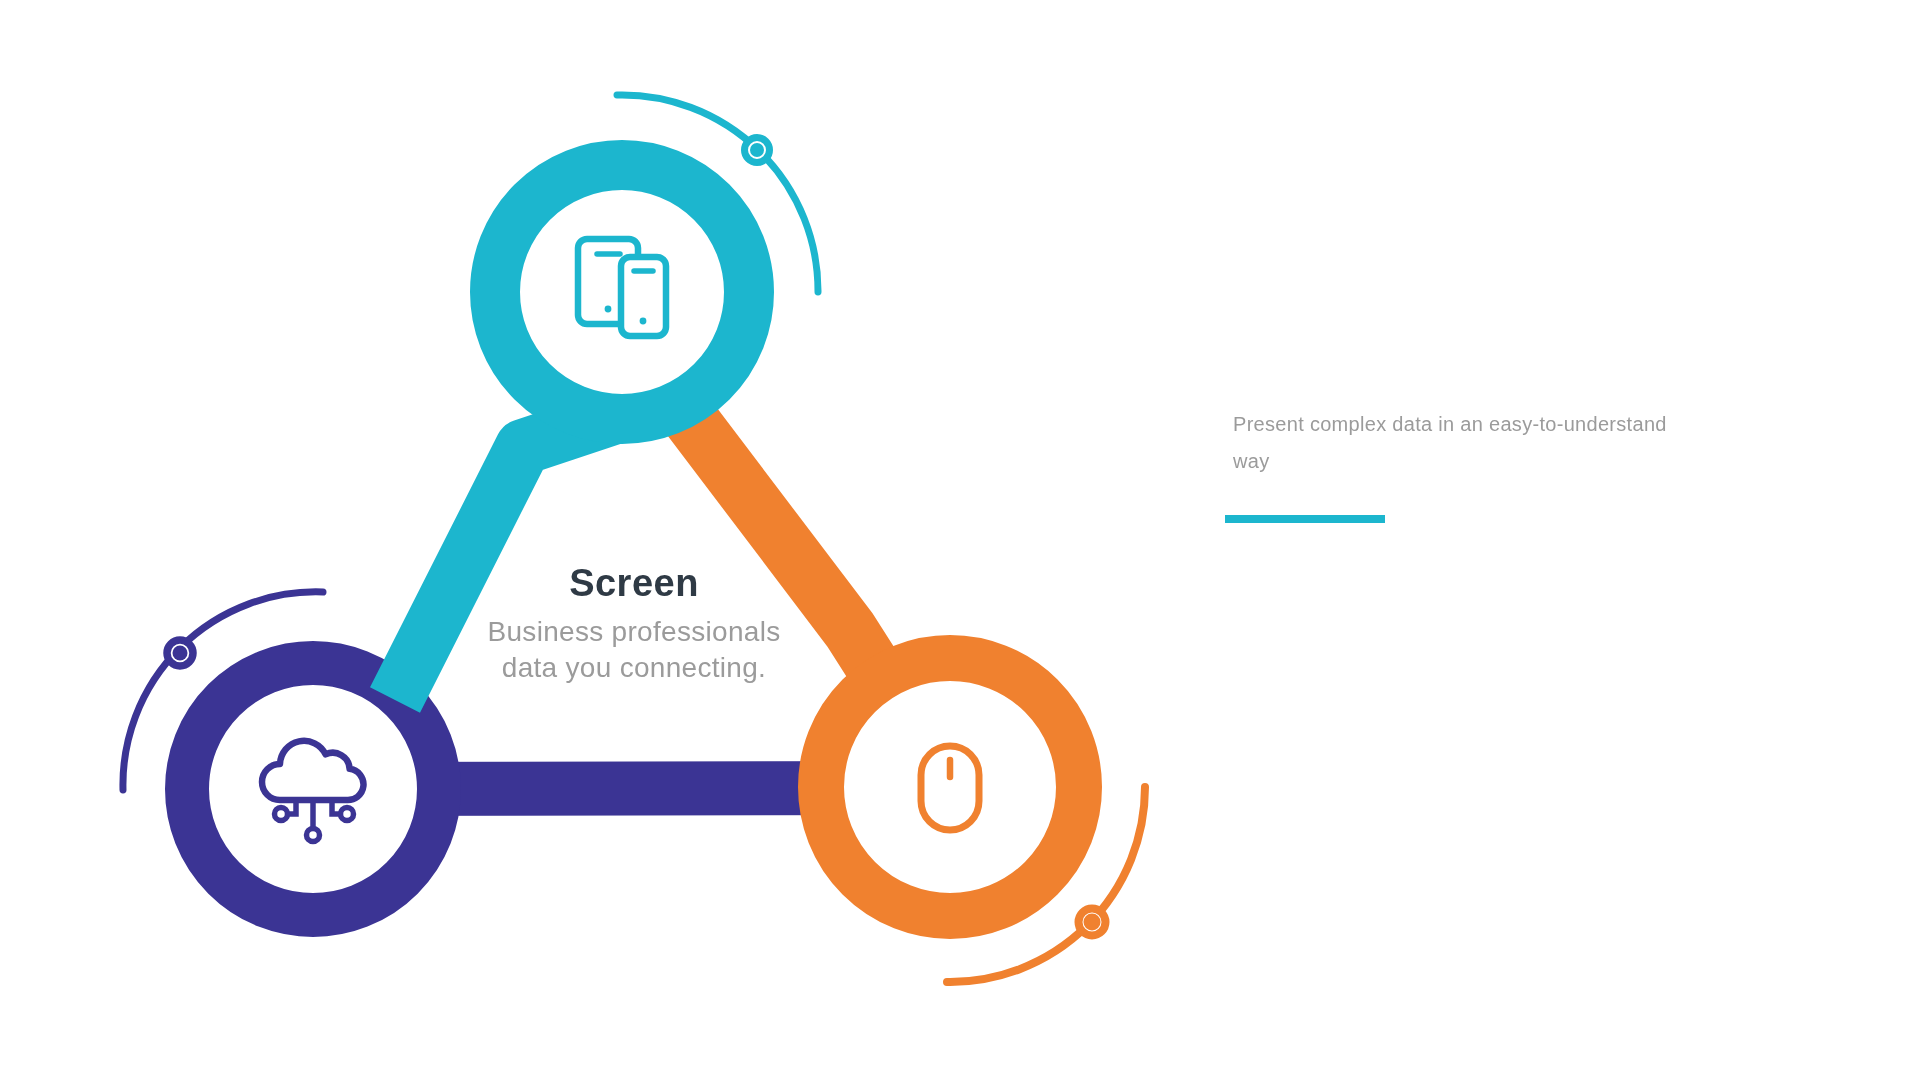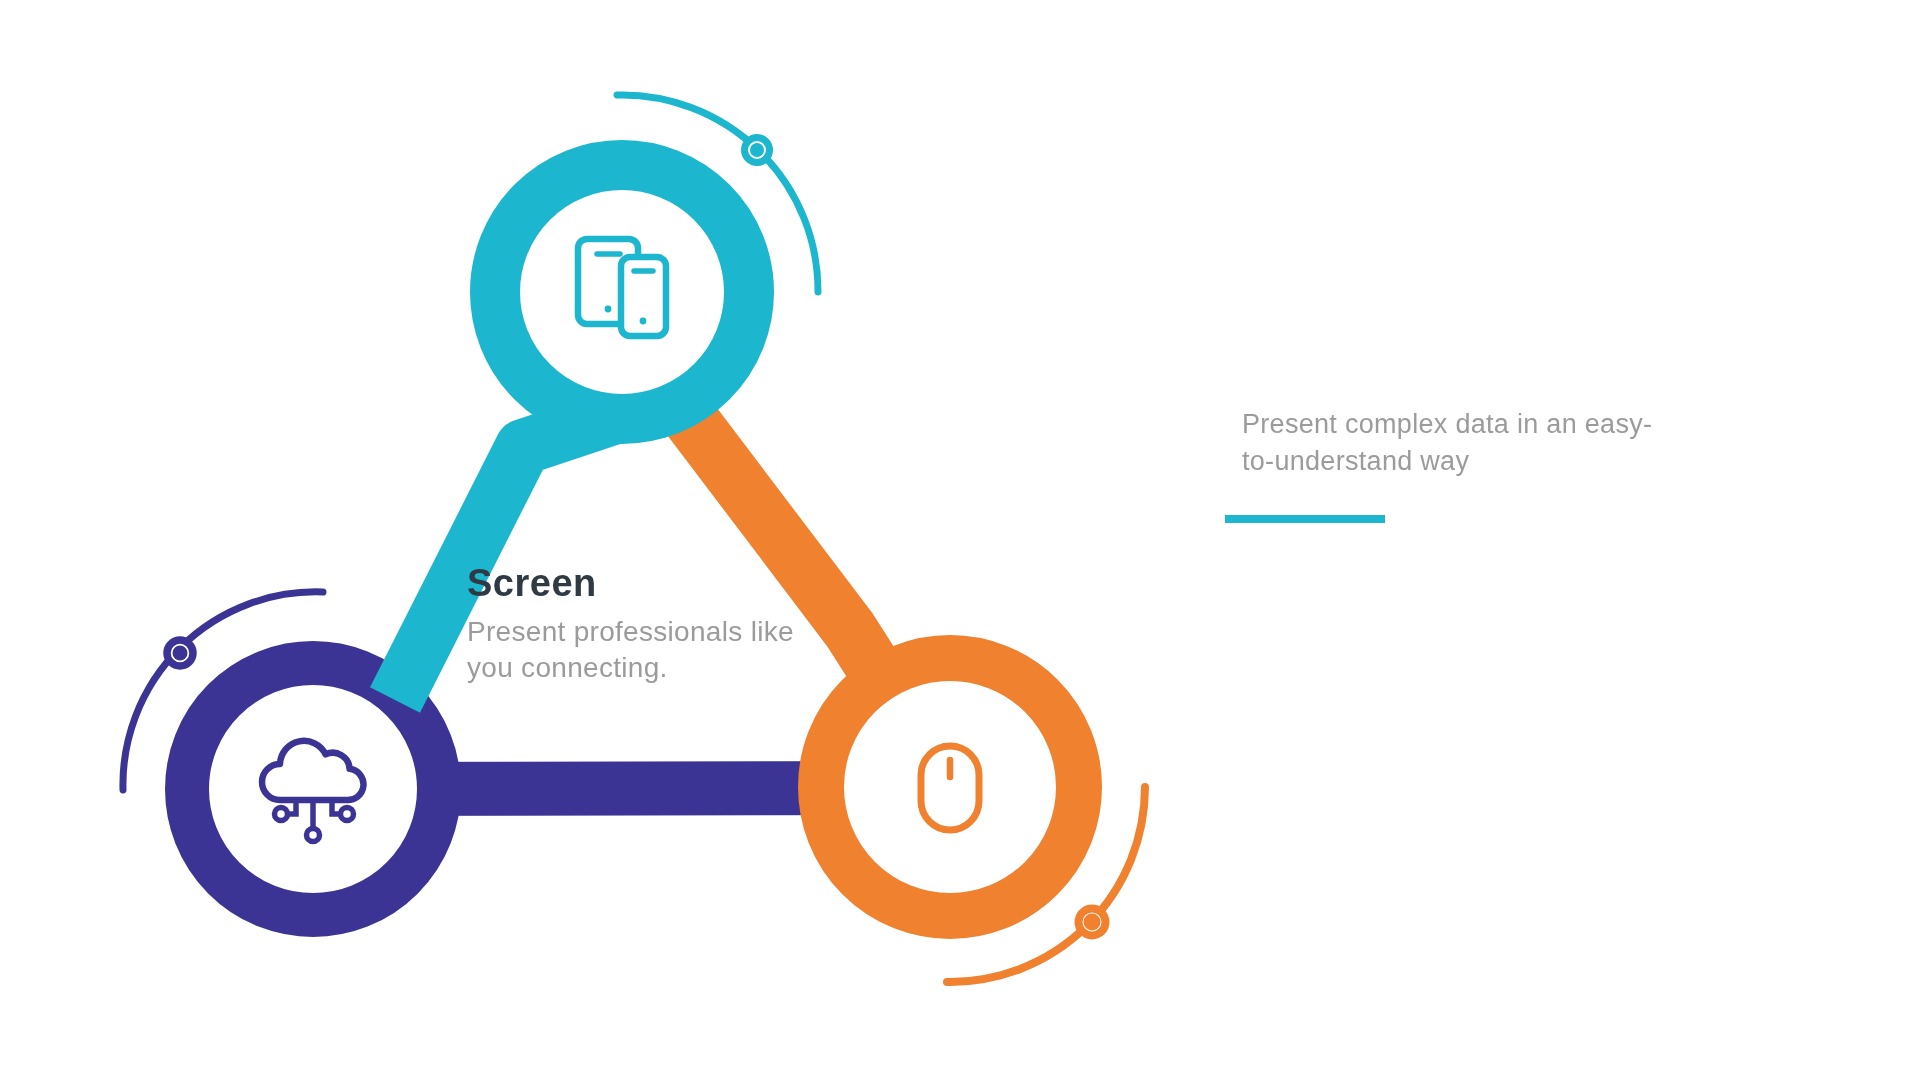--- a/index.html
+++ b/index.html
@@ -11,36 +11,36 @@
   svg{position:absolute;left:0;top:0;}
 
   
   .st-cyan{stroke:var(--c-cyan);}   .fl-cyan{fill:var(--c-cyan);}
   .st-purple{stroke:var(--c-purple);} .fl-purple{fill:var(--c-purple);}
   .st-orange{stroke:var(--c-orange);} .fl-orange{fill:var(--c-orange);}
   .fl-white{fill:#ffffff;}
   .no-fill{fill:none;}
 
   .center-label{
-    position:absolute;left:467px;top:560px;width:334px;text-align:left;
+    position:absolute;left:467px;top:560px;width:334px;text-align:center;
   }
   .center-title{
     font-size:38px;font-weight:bold;color:var(--c-dark);line-height:46px;letter-spacing:.5px;
   }
   .center-desc{
     margin-top:8px;font-size:28px;line-height:36px;color:var(--c-gray);letter-spacing:.3px;
   }
 
   .header-block{position:absolute;left:1225px;top:393px;width:540px;}
   .header-title{
     margin:0;font-size:80px;line-height:95px;font-weight:bold;
     color:var(--c-dark);letter-spacing:-1px;
   }
   .header-subtitle{
-    margin:13px 0 0 17px;width:440px;font-size:27px;line-height:37px;
+    margin:13px 0 0 8px;width:440px;font-size:20px;line-height:37px;
     color:var(--c-gray);letter-spacing:.3px;
   }
   .header-underline{
     margin-top:35px;width:160px;height:8px;background:var(--c-cyan);
   }
 </style>
 </head>
 <body>
 
 <div class="stage">
@@ -99,21 +99,21 @@
     </g>
 
     <g>
       <rect class="st-orange fl-white" x="921" y="746" width="58" height="84" rx="29" stroke-width="7"></rect>
       <line class="st-orange" x1="950" y1="760" x2="950" y2="777" stroke-width="6.5" stroke-linecap="round"></line>
     </g>
   </svg>
 
   <div class="center-label">
     <div class="center-title">Screen</div>
-    <div class="center-desc">Present professionals like you connecting.</div>
+    <div class="center-desc">Business professionals data you connecting.</div>
   </div>
 
   <div class="header-block">
     <p class="header-subtitle">Present complex data in an easy-to-understand way</p>
     <div class="header-underline"></div>
   </div>
 
 </div>
 
 </body></html>

